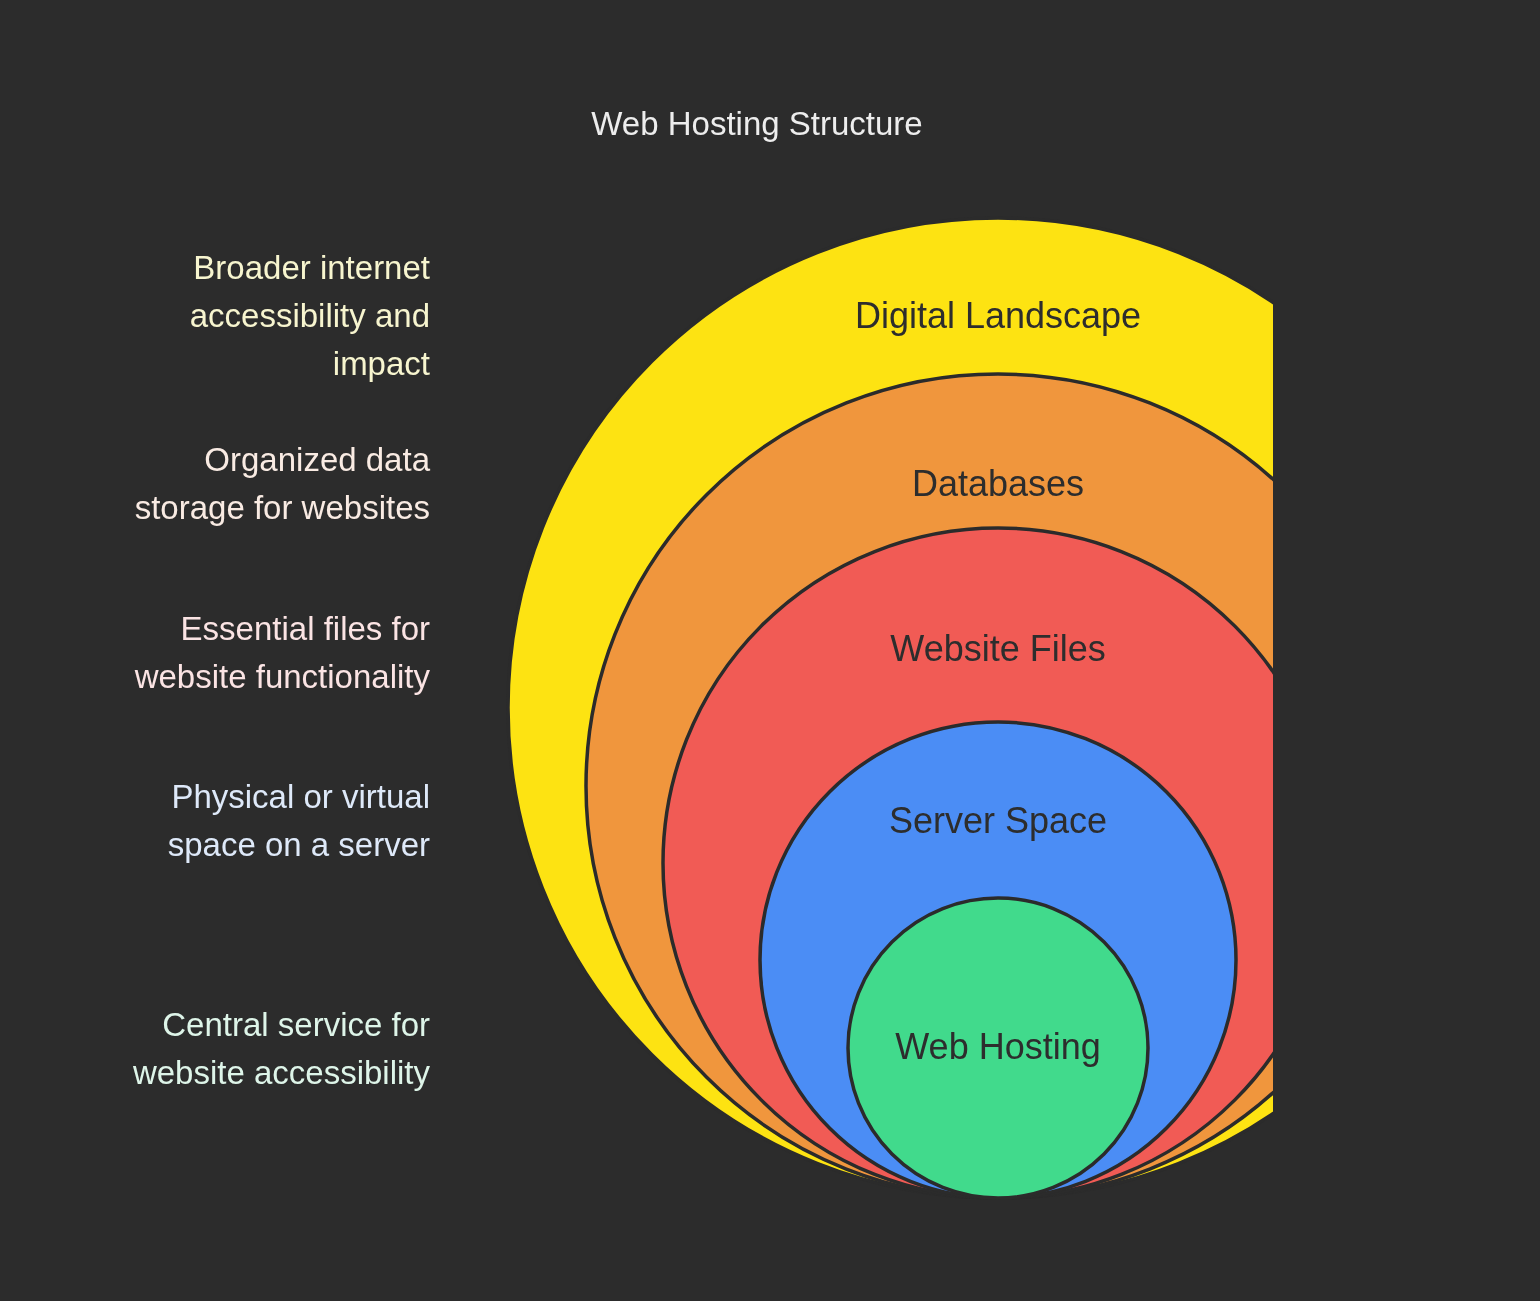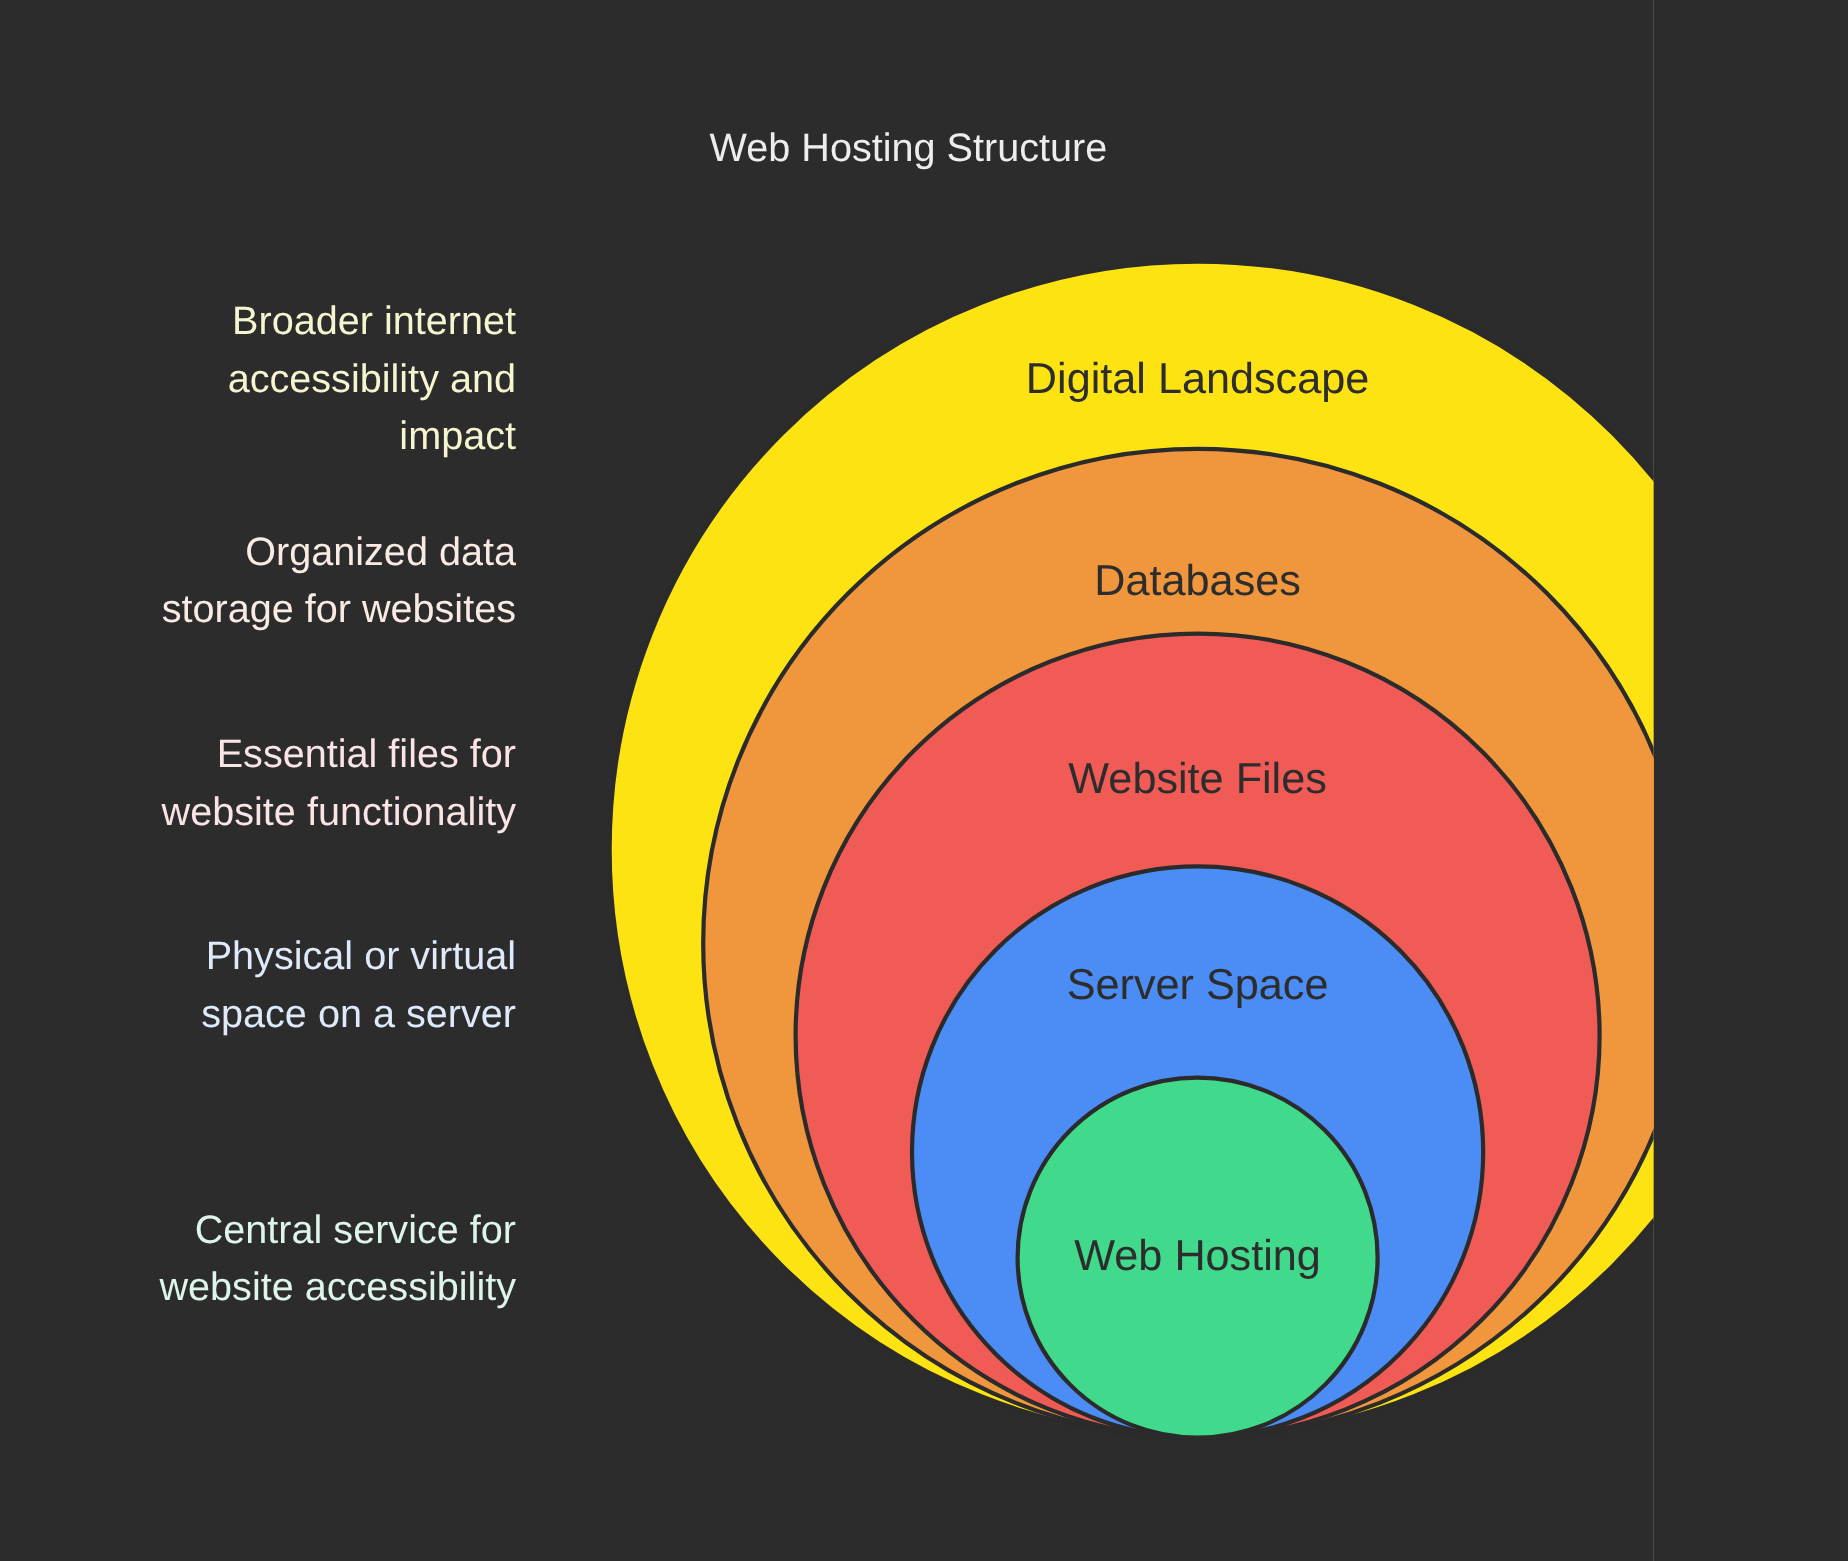--- a/index.html
+++ b/index.html
@@ -2,23 +2,23 @@
 <html><head>
 <meta charset="utf-8">
 <style>
   html, body {
     margin: 0;
     padding: 0;
     background: #2c2c2c;
   }
   .stage {
     position: relative;
-    width: 1378px;
+    width: 1273px;
     height: 1301px;
-    background: #a3a3a3;
+    background: #fca5a5;
     overflow: hidden;
     font-family: "Liberation Sans", sans-serif;
   }
   svg { display: block; }
   .title-text {
     font-family: "Liberation Sans", sans-serif;
     font-size: 33px;
     font-weight: 500;
     text-anchor: middle;
     dominant-baseline: central;

